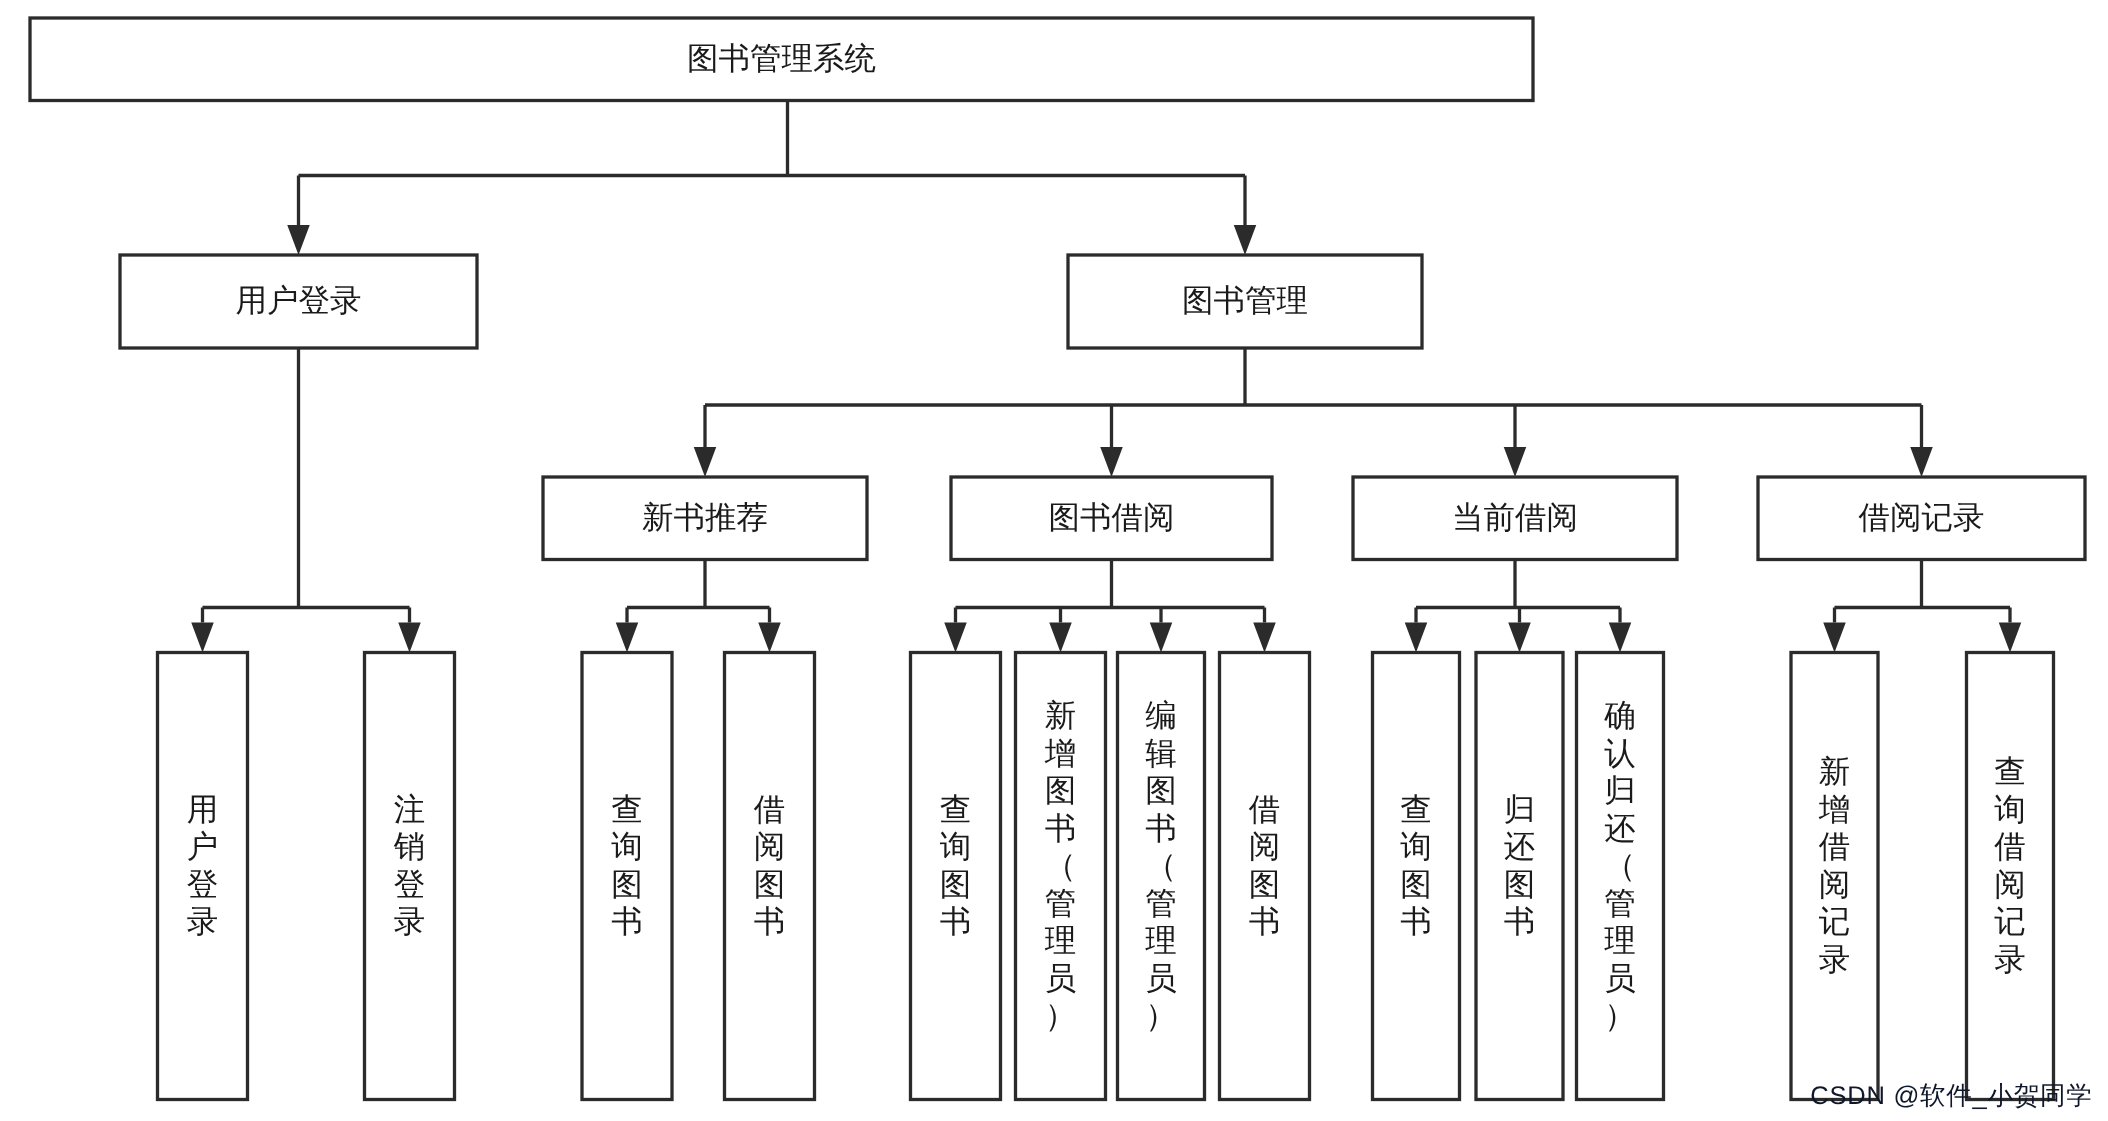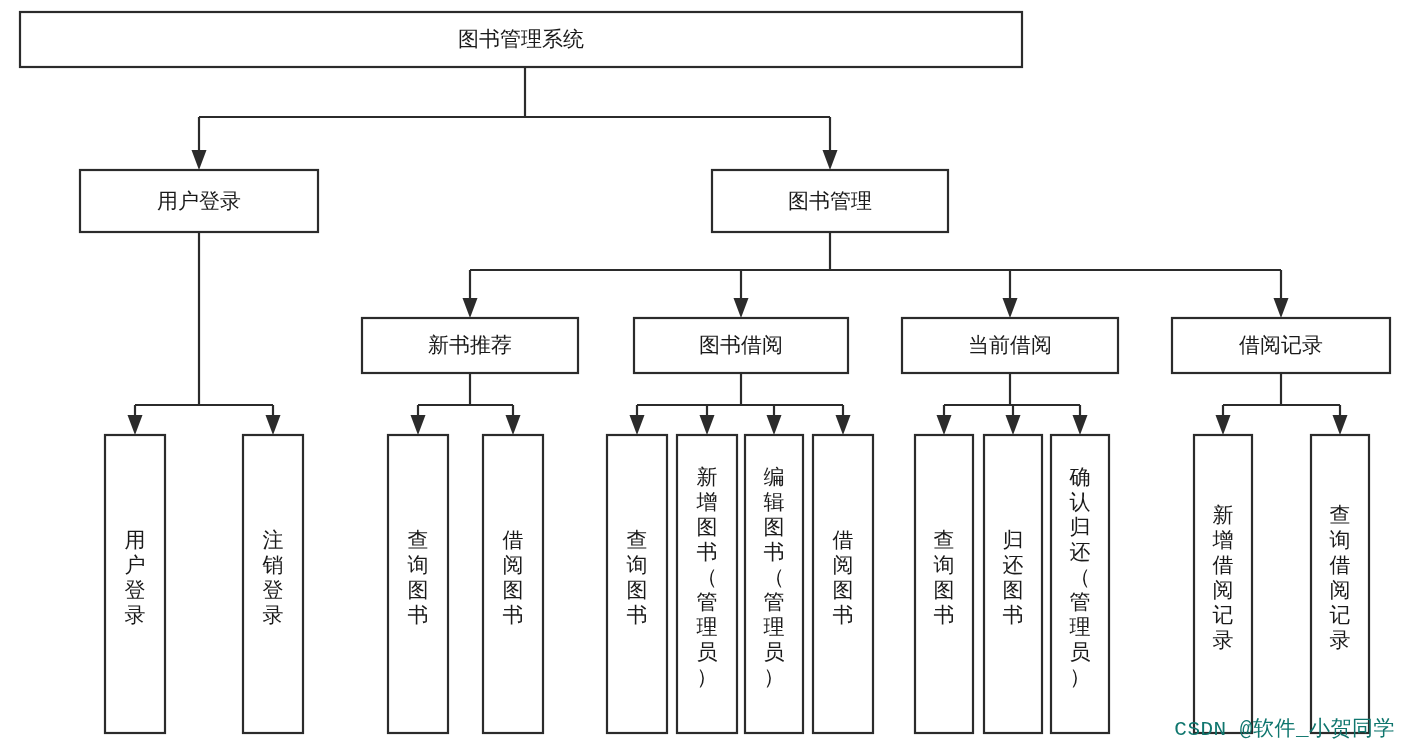--- a/index.html
+++ b/index.html
@@ -52,23 +52,23 @@
   .node-label-vertical {
     font-family: "Liberation Sans", "DejaVu Sans", sans-serif;
     font-size: 21px;
     fill: #1a1a1a;
     text-anchor: middle;
   }
   .watermark {
     position: absolute;
     right: 10px;
     bottom: 5px;
-    font-family: Liberation Mono, monospace;
-    font-size: 21px;
-    color: #0f766e;
+    font-family: Liberation Sans, sans-serif;
+    font-size: 17px;
+    color: #0f172a;
     letter-spacing: 0.5px;
     white-space: nowrap;
     user-select: none;
   }
 </style>
 </head>
 <body>
 
 <div id="diagram-root">
 

